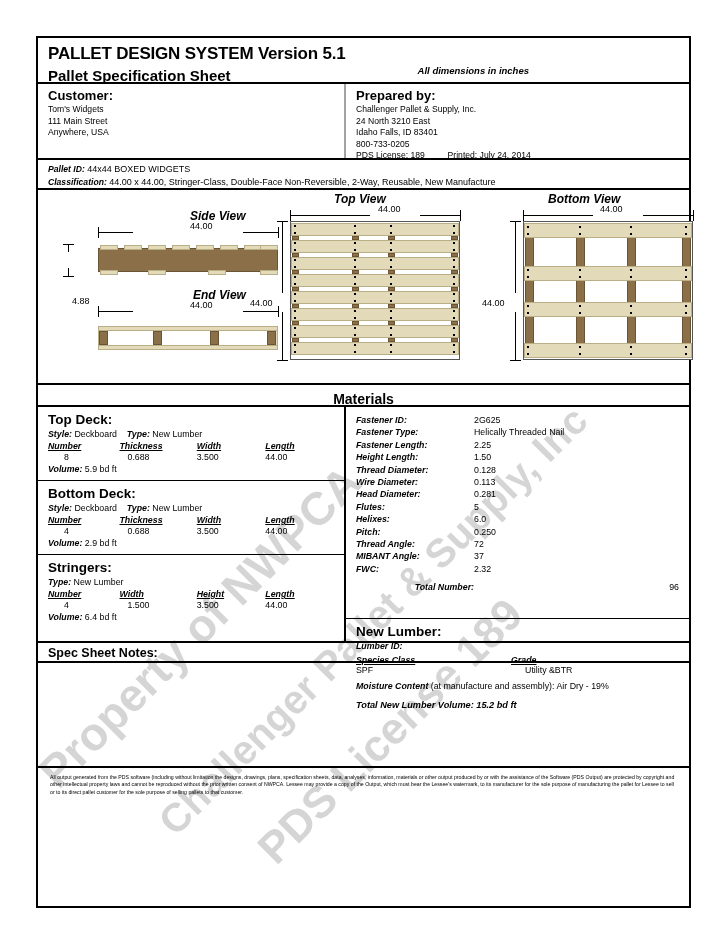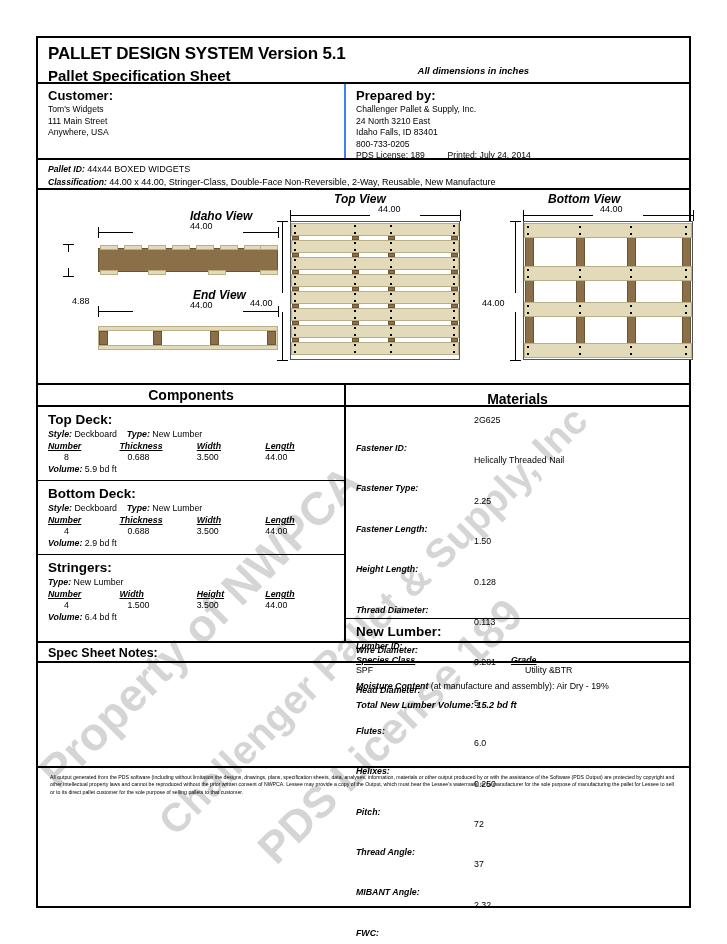--- a/index.html
+++ b/index.html
@@ -51,21 +51,21 @@
   .titleblock { padding: 6px 10px 4px 10px; position: relative; height: 46px; }
   .t1 { font-size: 17px; font-weight: bold; letter-spacing: -0.2px; }
   .t2 { font-size: 15px; font-weight: bold; margin-top: 3px; }
   .dims-note {
     position: absolute; right: 160px; top: 27px;
     font-size: 9.5px; font-weight: bold; font-style: italic;
   }
 
   
   .twocol { display: flex; height: 76px; }
-  .col-l { width: 308px; border-right: 2px solid #3b82f6; padding: 4px 10px; }
+  .col-l { width: 308px; border-right: 2px solid #a3a3a3; padding: 4px 10px; }
   .col-r { flex: 1; padding: 4px 10px; }
   .blk-h { font-size: 13px; font-weight: bold; margin-bottom: 1px; }
   .blk-l { font-size: 8.6px; line-height: 11.6px; }
   .lic-line { font-size: 8.6px; line-height: 11.6px; }
   .lic-line .gap { display: inline-block; width: 18px; }
 
   
   .idblock { padding: 3px 10px 4px 10px; height: 30px; }
   .idline { font-size: 9px; line-height: 13px; }
   .idline b { font-style: italic; font-weight: bold; font-size: 8.6px; }
@@ -111,21 +111,21 @@
     font-size: 8.8px; font-weight: bold; font-style: italic;
     text-decoration: underline; text-align: left; padding: 0;
   }
   .tbl td { font-size: 8.8px; padding: 1px 0 0 0; }
   .tbl .c { text-align: center; }
   .vol { font-size: 8.8px; margin-top: 2px; }
   .vol b { font-style: italic; font-weight: bold; }
 
   
   .fgrid { display: grid; grid-template-columns: 118px 1fr; row-gap: 0px; margin-top: 2px; }
-  .fgrid .k { font-size: 8.8px; font-weight: bold; font-style: italic; line-height: 12.4px; margin-top: 28px; }
+  .fgrid .k { font-size: 8.8px; font-weight: bold; font-style: italic; line-height: 12.4px; }
   .fgrid .v { font-size: 8.8px; line-height: 12.4px; }
   .ftot { display: grid; grid-template-columns: 118px 1fr; margin-top: 7px; text-align: right; }
   .ftot .k { font-size: 8.8px; font-weight: bold; font-style: italic; }
   .ftot .v { font-size: 8.8px; }
 
   .lum-tbl { width: 100%; border-collapse: collapse; margin-top: 3px; }
   .lum-tbl th {
     font-size: 8.8px; font-weight: bold; font-style: italic;
     text-decoration: underline; text-align: left; padding: 0;
   }
@@ -190,21 +190,21 @@
         <span>44x44 BOXED WIDGETS</span>
       </div>
       <div class="idline">
         <b>Classification:</b>
         <span>44.00 x 44.00, Stringer-Class, Double-Face Non-Reversible, 2-Way, Reusable, New Manufacture</span>
       </div>
     </div>
 
     <div class="draw row-sep">
 
-      <div class="vt" style="left:152px; top:19px;">Idaho View</div>
+      <div class="vt" style="left:152px; top:19px;">Side View</div>
       <div class="vt" style="left:155px; top:98px;">End View</div>
       <div class="vt" style="left:296px; top:2px;">Top View</div>
       <div class="vt" style="left:510px; top:2px;">Bottom View</div>
 
       <div class="dim-t" style="left:152px; top:31px;">44.00</div>
       <div class="dl h" style="left:60px; top:42px; width:35px;"></div>
       <div class="dl h" style="left:205px; top:42px; width:35px;"></div>
       <div class="dl v" style="left:60px; top:37px; height:11px;"></div>
       <div class="dl v" style="left:240px; top:37px; height:11px;"></div>
 
@@ -412,21 +412,20 @@
         <div class="nail" style="left:489px;top:163px;"></div>
       <div class="nail" style="left:541px;top:156px;"></div>
         <div class="nail" style="left:541px;top:163px;"></div>
       <div class="nail" style="left:592px;top:156px;"></div>
         <div class="nail" style="left:592px;top:163px;"></div>
       <div class="nail" style="left:647px;top:156px;"></div>
         <div class="nail" style="left:647px;top:163px;"></div>
     </div>
 
     <div class="sec-hdr-row row-sep">
-      <div class="sec-hdr l">Components</div>
       <div class="sec-hdr r">Materials</div>
     </div>
 
     <div class="body row-sep">
 
       <div class="bcol-l">
 
         <div class="panel">
           <div class="p-title">Top Deck:</div>
           <div class="kv">

